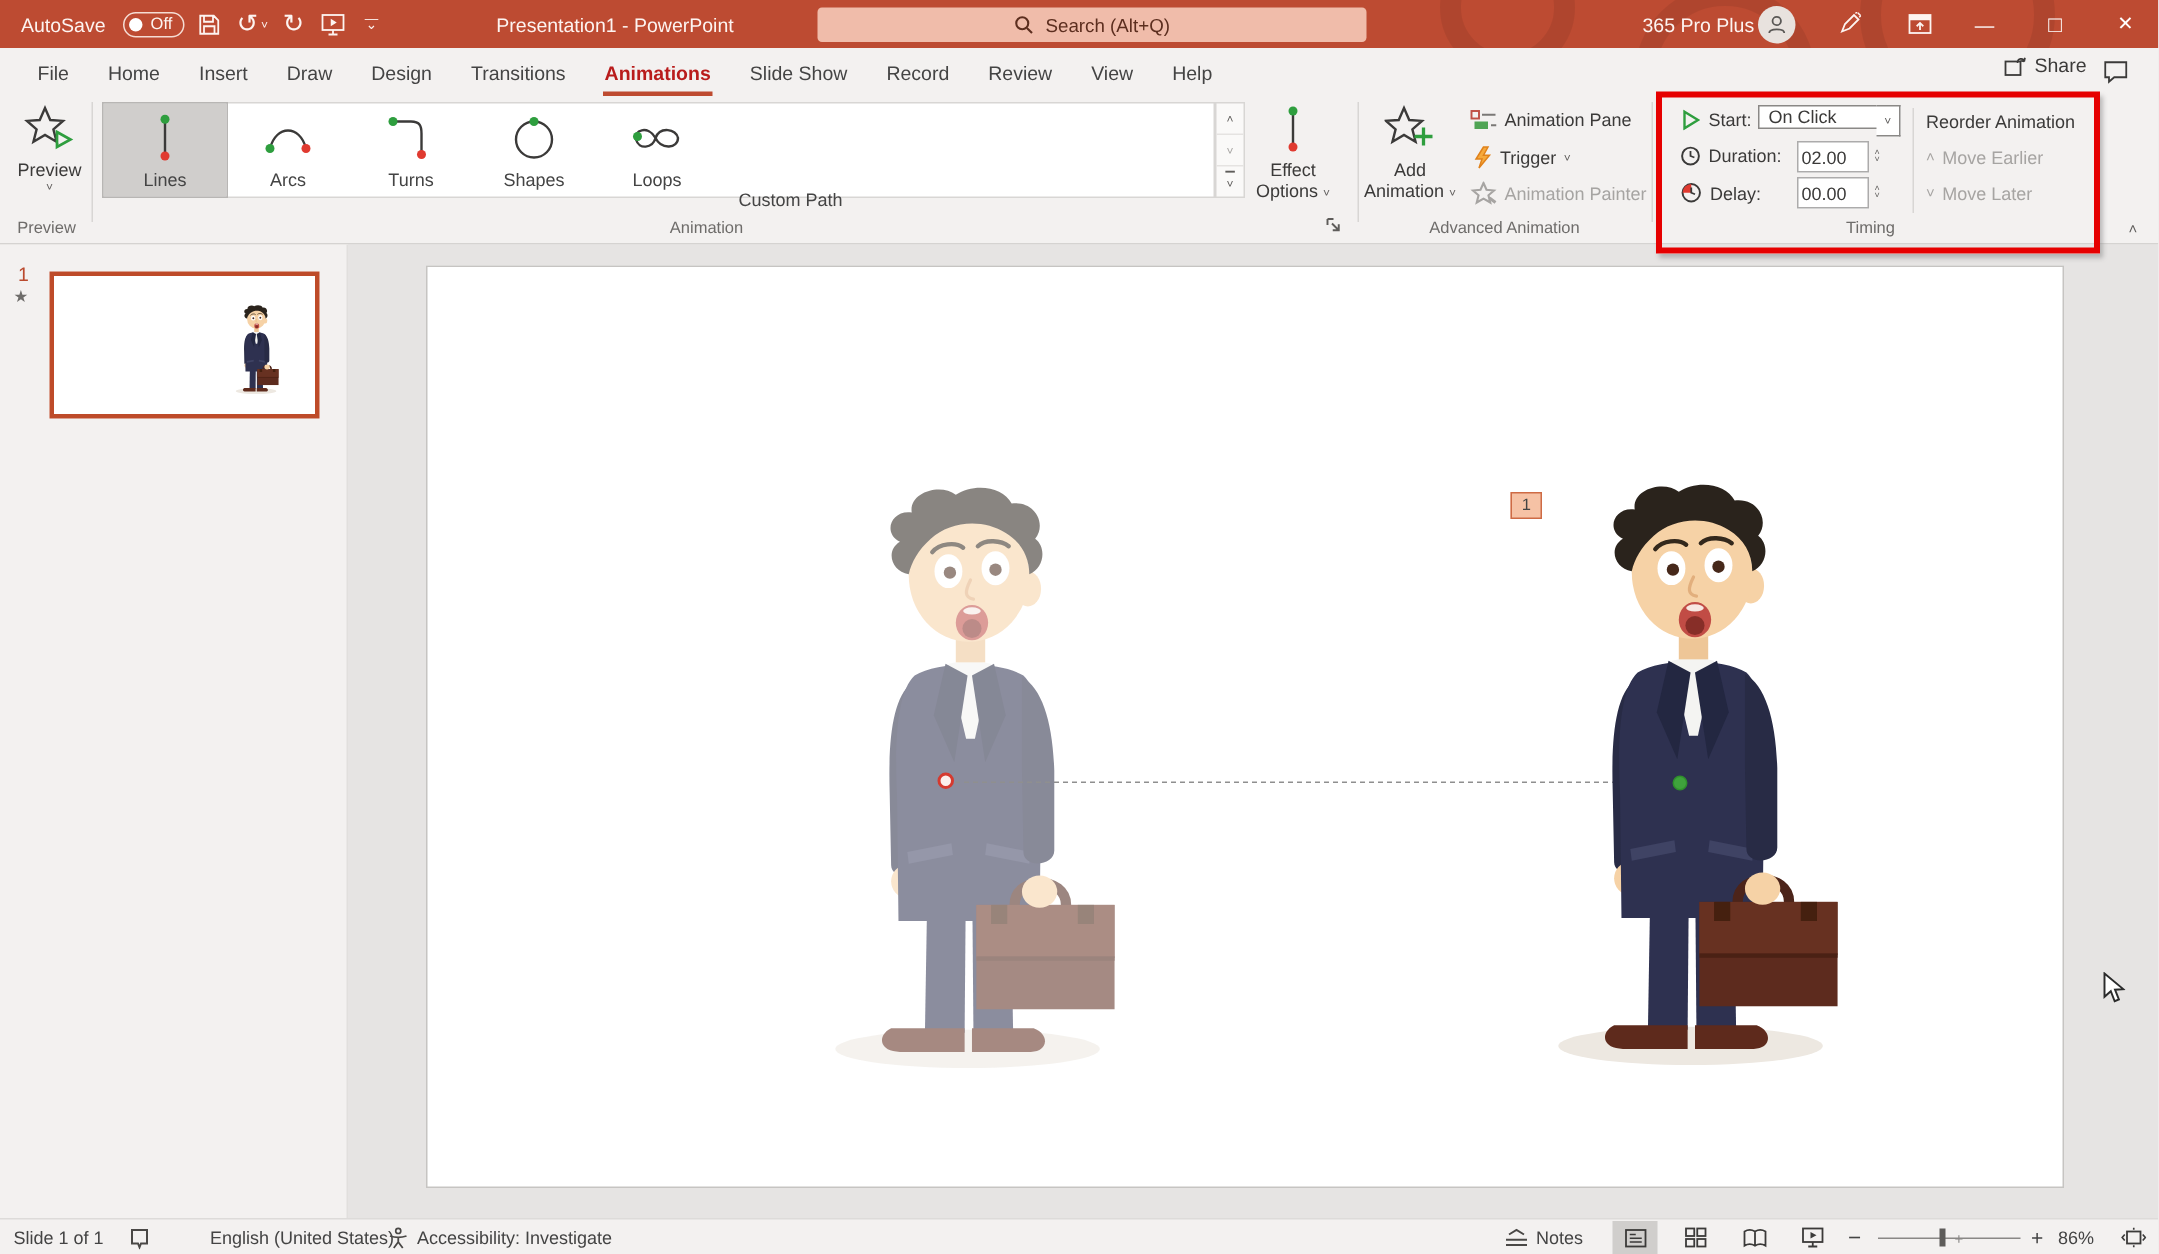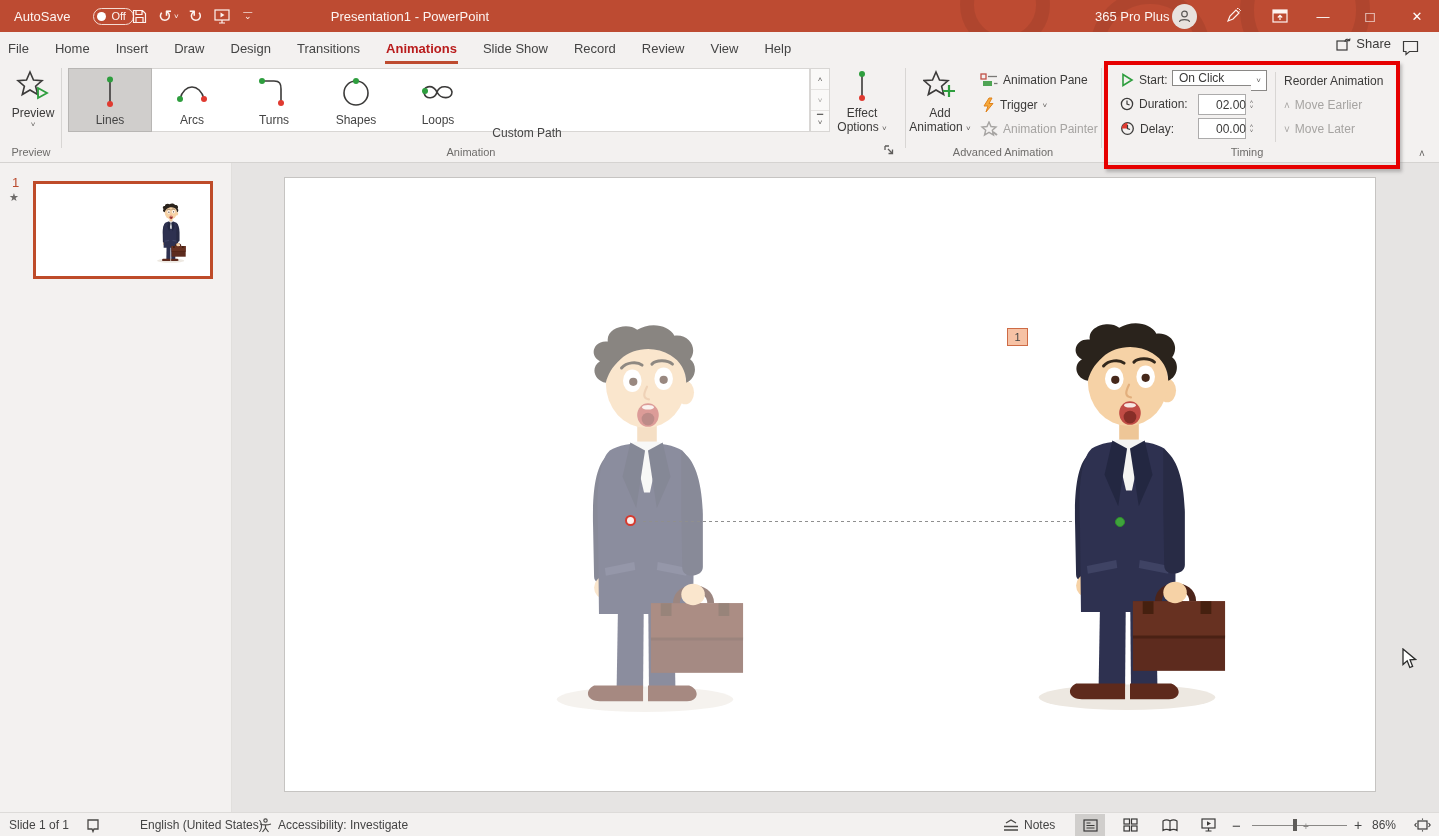--- a/index.html
+++ b/index.html
@@ -4,21 +4,21 @@
 <style>
   * { margin:0; padding:0; box-sizing:border-box; }
   body { font-family:"Liberation Sans","DejaVu Sans",sans-serif; overflow:hidden; background:#E6E4E3; }
   #app { position:relative; width:1439px; height:836px; background:#E6E4E3; overflow:hidden; }
   .abs { position:absolute; }
 
   
   .titlebar { position:absolute; left:0; top:0; width:1439px; height:32px; background:#BD4B32; color:#fff; overflow:hidden; }
   .tb-ring { position:absolute; border-radius:50%; border:14px solid rgba(0,0,0,.07); }
   .tb-item { position:absolute; top:0; height:32px; display:flex; align-items:center; color:#FDF4F1; font-size:13px; }
-  .autosave-pill { display:inline-flex; align-items:center; border:1px solid #F5DCD3; border-radius:10px; height:17px; padding:0 7px 0 3px; margin-left:23px; font-size:11px; }
+  .autosave-pill { display:inline-flex; align-items:center; border:1px solid #F5DCD3; border-radius:10px; height:17px; padding:0 7px 0 3px; margin-left:12px; font-size:11px; }
   .autosave-knob { width:9px; height:9px; border-radius:50%; background:#fff; margin-right:5px; }
   .qat-btn { width:26px; display:flex; align-items:center; justify-content:center; font-size:15px; color:#FDF4F1; }
   .searchbox { position:absolute; left:545px; top:5px; width:366px; height:23px; background:#F0BCAA; border-radius:3px; display:flex; align-items:center; justify-content:center; color:#5C2E1F; font-size:12.5px; gap:8px; }
   .winbtn { position:absolute; top:0; width:44px; height:32px; display:flex; align-items:center; justify-content:center; font-size:13px; color:#fff; }
   .avatar { position:absolute; left:1172px; top:4px; width:25px; height:25px; border-radius:50%; background:#E8E2DE; display:flex; align-items:center; justify-content:center; }
 
   
   .menubar { position:absolute; left:0; top:32px; width:1439px; height:32px; background:#F3F1F0; display:flex; align-items:center; font-size:13px; color:#444; }
   .tab { padding:0 13px; height:32px; display:flex; align-items:center; cursor:default; position:relative; }
   .tab.active { font-weight:700; color:#b91c1c; }
@@ -33,21 +33,21 @@
   .bigbtn .lbl { text-align:center; line-height:14px; margin-top:4px; }
   .chev { font-size:8px; color:#5E5C5A; }
   .gallery { position:absolute; left:68px; top:4px; width:742px; height:64px; background:#fff; border:1px solid #D8D6D4; display:flex; }
   .gal-item { width:82px; height:62px; display:flex; flex-direction:column; align-items:center; justify-content:flex-start; padding-top:6px; }
   .gal-item.selected { background:#D0CECC; outline:1px solid #B8B6B4; }
   .gal-item .glabel { font-size:12px; color:#444; margin-top:4px; white-space:nowrap; }
   .gal-scroll { position:absolute; left:810px; top:4px; width:20px; height:64px; border:1px solid #D8D6D4; background:#FAF9F8; display:flex; flex-direction:column; }
   .gal-scroll div { flex:1; display:flex; align-items:center; justify-content:center; font-size:8px; color:#5E5C5A; border-bottom:1px solid #E5E3E1; }
   .rowbtn { display:flex; align-items:center; gap:5px; position:absolute; white-space:nowrap; }
   .disabled { color:#A6A4A2 !important; }
-  .spinbox { position:absolute; width:48px; height:21px; background:#fff; border:1px solid #ACABAB; font-size:12px; display:flex; align-items:center; padding-left:17px; }
+  .spinbox { position:absolute; width:48px; height:21px; background:#fff; border:1px solid #ACABAB; font-size:12px; display:flex; align-items:center; padding-left:2px; }
   .spinner { position:absolute; width:13px; height:21px; display:flex; flex-direction:column; align-items:center; justify-content:center; font-size:6px; color:#5E5C5A; line-height:5px; }
   .combobox { position:absolute; width:94px; height:16px; background:#fff; border:1px solid #8A8886; font-size:12px; display:flex; align-items:center; padding-left:6px; }
   .combo-chev { position:absolute; width:16px; height:21px; display:flex; align-items:center; justify-content:center; font-size:8px; color:#5E5C5A; border:1px solid #8A8886; border-left:none; background:#fff; }
   .red-box { position:absolute; left:1104px; top:-3px; width:296px; height:108px; border:4px solid #E60000; box-shadow:2px 3px 3px rgba(120,120,120,.45); pointer-events:none; z-index:20; }
 
   
   .thumb-panel { position:absolute; left:0; top:163px; width:232px; height:649px; background:#F3F1F0; border-right:1px solid #E1DFDD; }
   .thumb-frame { position:absolute; left:33px; top:18px; width:180px; height:98px; background:#fff; border:3px solid #BE4B29; }
   .canvas { position:absolute; left:232px; top:163px; width:1207px; height:649px; background:#E6E4E3; }
   .slide { position:absolute; left:52px; top:14px; width:1092px; height:615px; background:#fff; border:1px solid #C6C4C2; }
@@ -143,20 +143,27 @@
             <rect x="1" y="1" width="14" height="10" fill="none" stroke="#FDF4F1" stroke-width="1.2"></rect>
             <path d="M6.5,3.5 L10.5,6 L6.5,8.5 Z" fill="#FDF4F1"></path>
             <path d="M8,11 v3 M5,14 h6" stroke="#FDF4F1" stroke-width="1.2"></path>
           </svg>
       </span>
       <span class="qat-btn" style="font-size:9px;">⌄<span style="position:absolute; margin-top:-9px; font-size:9px;">—</span></span>
     </div>
     <div class="tb-item" style="left:330px; width:160px; justify-content:center;">
       <span>Presentation1 - PowerPoint</span>
     </div>
+    <div class="searchbox">
+      <svg class="icon-svg" width="13" height="13" viewBox="0 0 13 13">
+          <circle cx="5.5" cy="5.5" r="4" fill="none" stroke="#5C2E1F" stroke-width="1.4"></circle>
+          <path d="M8.6,8.6 L12,12" stroke="#5C2E1F" stroke-width="1.4"></path>
+        </svg>
+      <span>Search (Alt+Q)</span>
+    </div>
     <div class="tb-item" style="left:1095px;">
       <span>365 Pro Plus</span>
     </div>
     <div class="avatar">
       <svg class="icon-svg" width="15" height="15" viewBox="0 0 15 15">
           <circle cx="7.5" cy="5" r="2.8" fill="none" stroke="#5A5856" stroke-width="1.2"></circle>
           <path d="M2.5,13 C2.5,9.8 12.5,9.8 12.5,13" fill="none" stroke="#5A5856" stroke-width="1.2"></path>
         </svg>
     </div>
     <span class="winbtn" style="left:1218px; width:30px;">
@@ -171,21 +178,21 @@
           <rect x="1" y="1" width="14" height="3.5" fill="#FDF4F1"></rect>
           <path d="M8,11 L8,6.5 M5.8,8.5 L8,6.3 L10.2,8.5" stroke="#FDF4F1" stroke-width="1.2" fill="none"></path>
         </svg>
     </span>
     <span class="winbtn" style="left:1301px;">—</span>
     <span class="winbtn" style="left:1348px; font-size:15px;">□</span>
     <span class="winbtn" style="left:1395px;">✕</span>
   </div>
 
   <div class="menubar">
-    <span class="tab" style="padding-left:8px;">File</span>
+    <span class="tab" style="padding-left:25px;">File</span>
     <span class="tab">Home</span>
     <span class="tab">Insert</span>
     <span class="tab">Draw</span>
     <span class="tab">Design</span>
     <span class="tab">Transitions</span>
     <span class="tab active">Animations</span>
     <span class="tab">Slide Show</span>
     <span class="tab">Record</span>
     <span class="tab">Review</span>
     <span class="tab">View</span>

